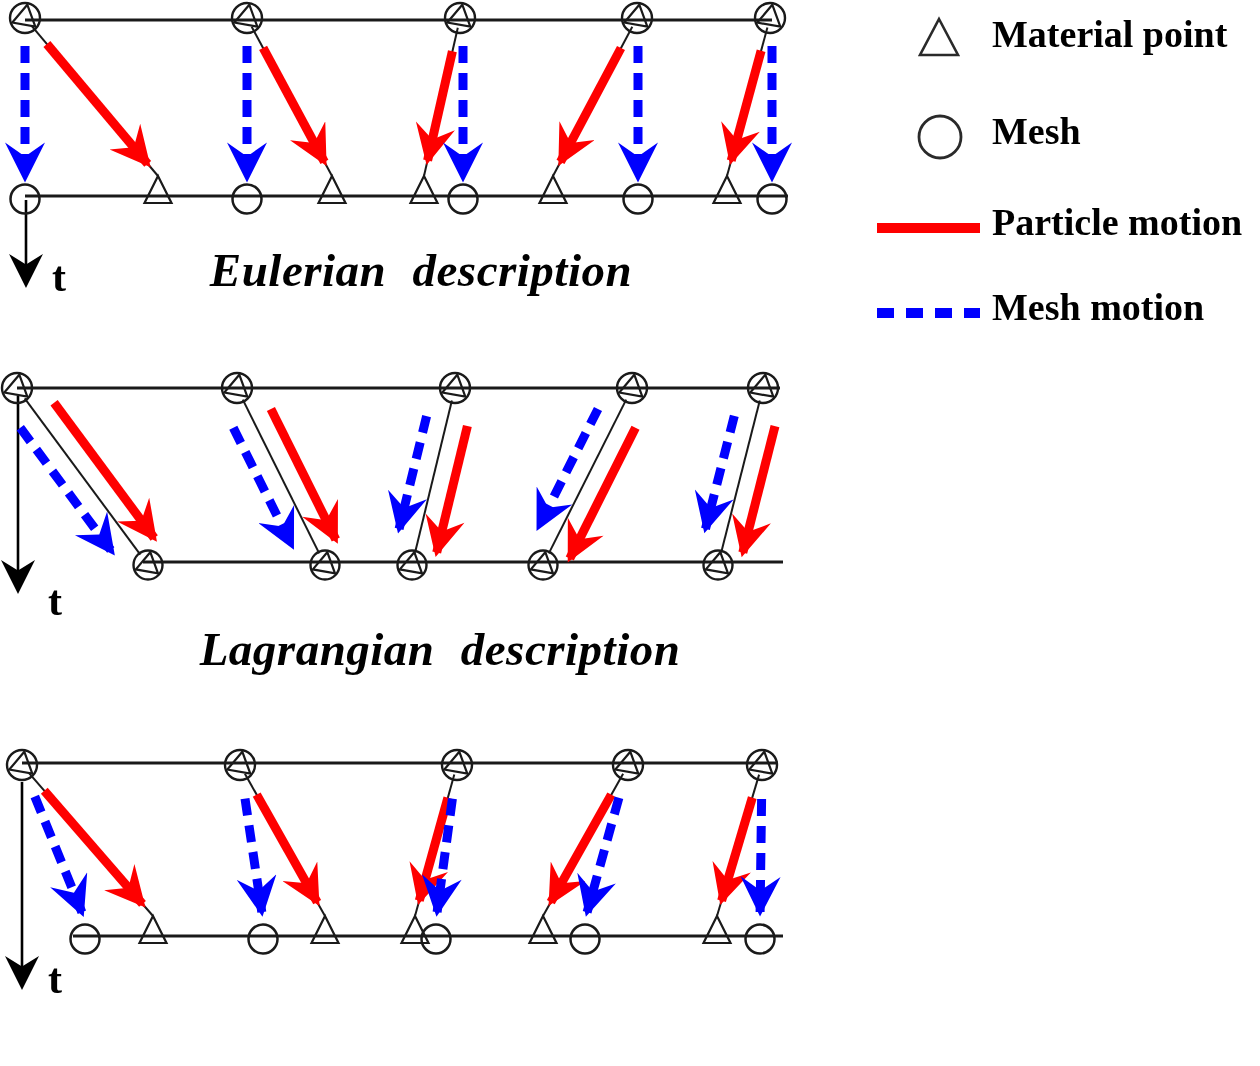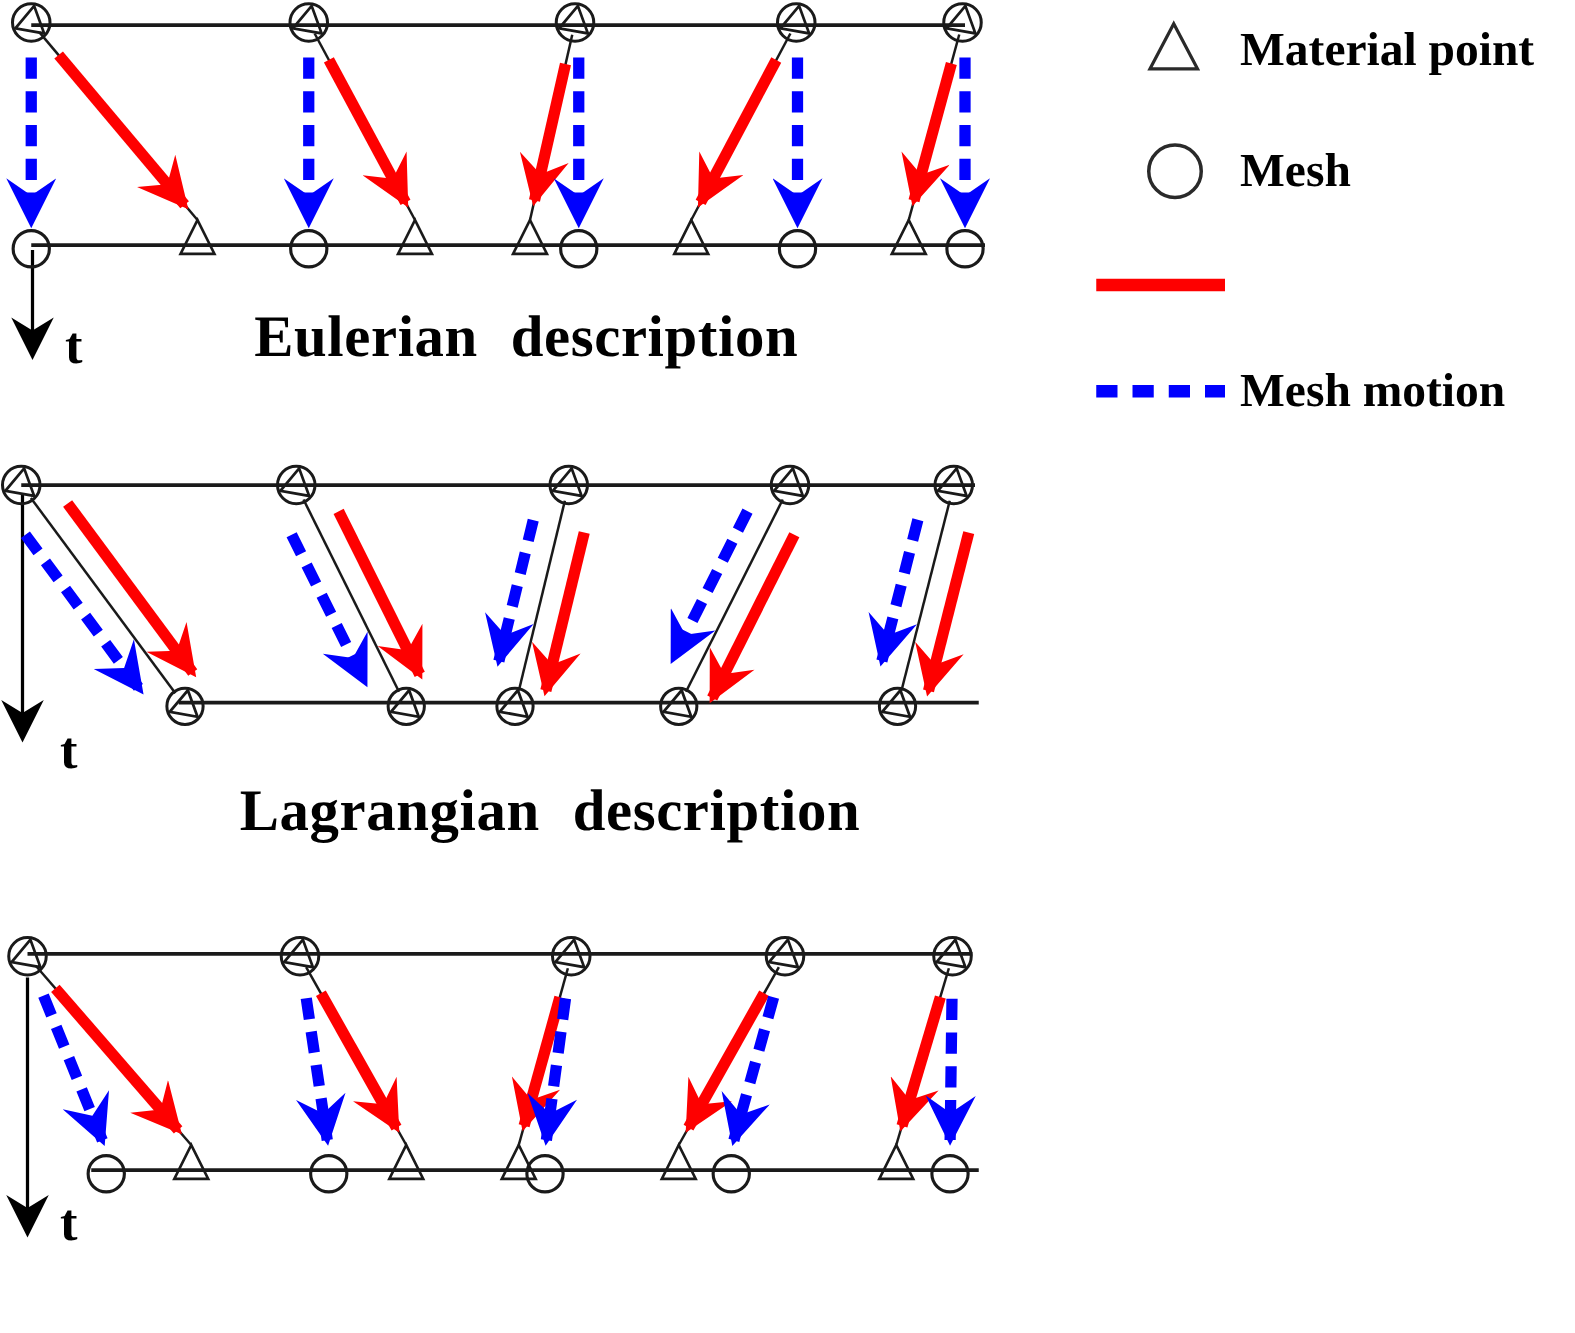--- a/index.html
+++ b/index.html
@@ -4,27 +4,27 @@
 <style>
   html,body{margin:0;padding:0;background:#ffffff;}
   .stage{
     position:relative;width:1260px;height:1066px;background:#fff;overflow:hidden;
     font-family:"Liberation Serif","DejaVu Serif",serif;
   }
   svg.canvas{position:absolute;left:0;top:0;}
   .panel-title{
     position:absolute;transform:translateX(-50%);
     font-weight:bold;font-size:47px;color:#000;white-space:nowrap;
-    word-spacing:14px;letter-spacing:0.5px;
+    word-spacing:14px;letter-spacing:0.5px;font-style:italic;
   }
   .t-label{
     position:absolute;font-weight:bold;font-size:42px;color:#000;line-height:1;
   }
   .legend{position:absolute;left:862px;top:0;width:398px;height:360px;}
-  .legend-row{position:absolute;left:0;display:flex;align-items:center;height:56px;}
+  .legend-row{position:absolute;left:0;display:flex;height:56px;}
   .legend-sym{width:120px;height:56px;flex:0 0 auto;}
   .legend-label{
     margin-left:10px;font-weight:bold;font-size:38px;color:#000;white-space:nowrap;
   }
 </style>
 </head>
 <body>
 
 <div class="stage">
 
@@ -179,20 +179,21 @@
     <div class="legend-row" style="top:109px">
       <svg class="legend-sym" viewBox="0 0 120 56">
         <circle class="js-ink" cx="78" cy="28" r="21" fill="none" stroke-width="2.8" stroke="#2a2a2a"></circle>
       </svg>
       <span class="legend-label">Mesh</span>
     </div>
     <div class="legend-row" style="top:200px">
       <svg class="legend-sym" viewBox="0 0 120 56">
         <line class="js-red" x1="15" y1="28" x2="118" y2="28" stroke-width="10" stroke="#fe0000"></line>
       </svg>
+      <span class="legend-label">Particle motion</span>
     </div>
     <div class="legend-row" style="top:285px">
       <svg class="legend-sym" viewBox="0 0 120 56">
         <line class="js-blue" x1="15" y1="28" x2="118" y2="28" stroke-width="10" stroke-dasharray="17 12" stroke="#0000fe"></line>
       </svg>
       <span class="legend-label">Mesh motion</span>
     </div>
   </div>
 
 </div>

